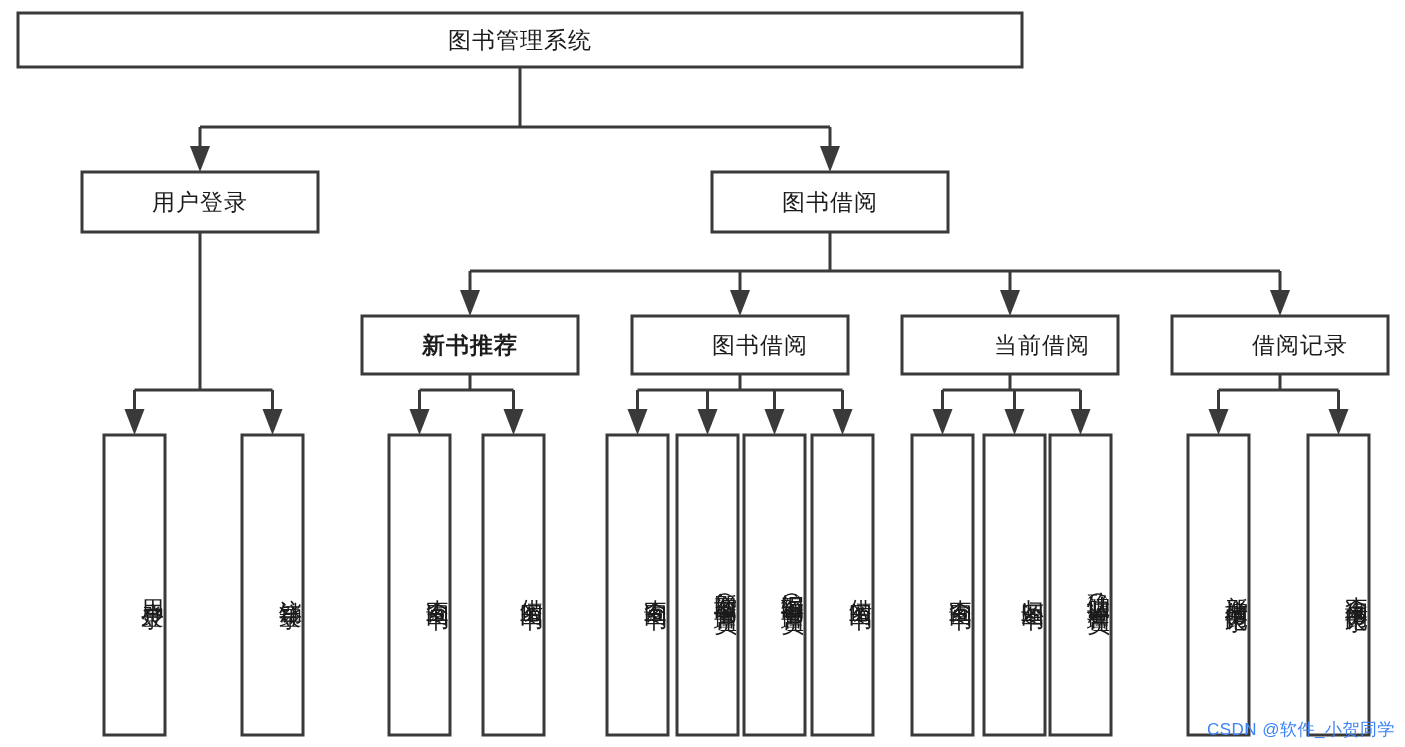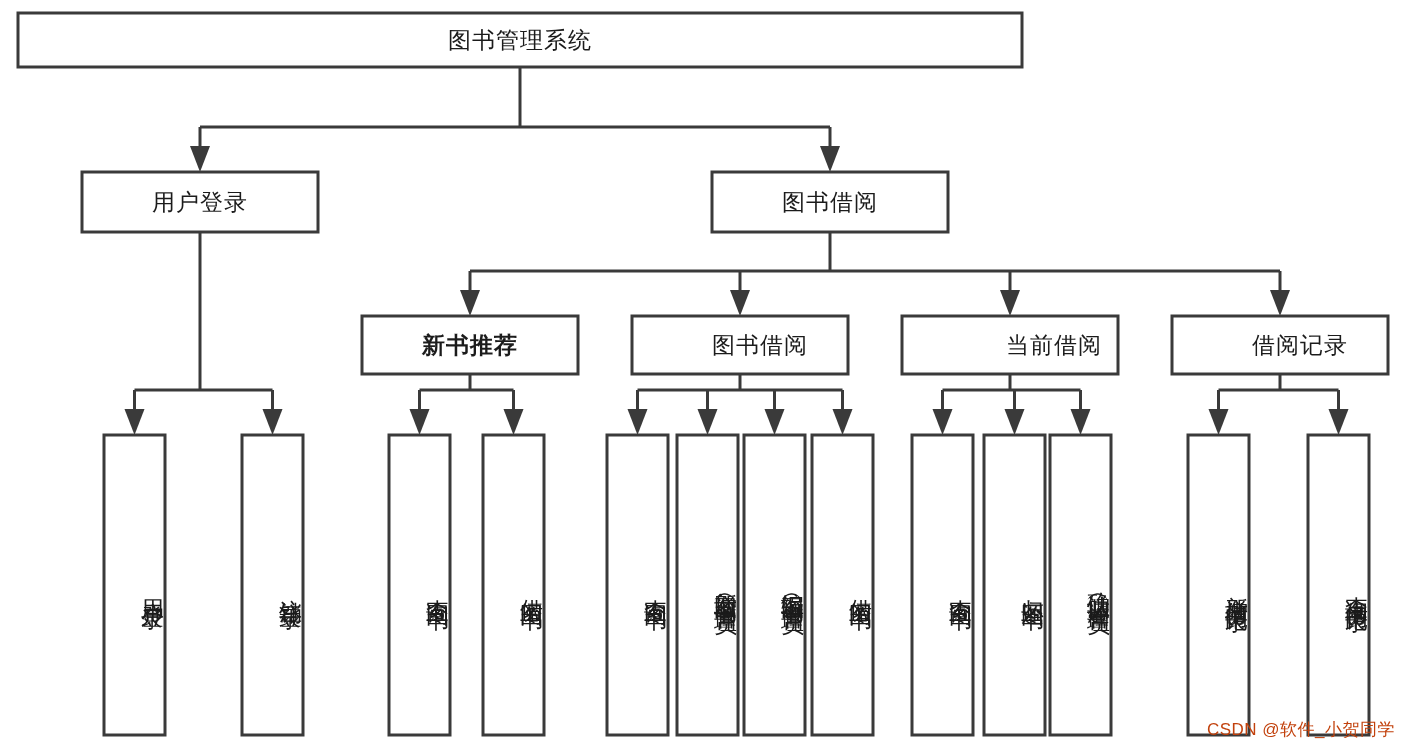--- a/index.html
+++ b/index.html
@@ -66,21 +66,21 @@
     letter-spacing: 1px;
     color: #1b1b1b;
     pointer-events: none;
     white-space: nowrap;
   }
   #watermark {
     position: absolute;
     right: 10px;
     bottom: 6px;
     font-size: 17px;
-    color: #c2410c;
+    color: #3b82f6;
     letter-spacing: 0.5px;
     white-space: nowrap;
     pointer-events: none;
   }
 </style>
 </head>
 <body>
 
 <div id="diagram-root">
   <svg id="flow" viewBox="0 0 1405 747" xmlns="http://www.w3.org/2000/svg">
@@ -174,21 +174,21 @@
         <rect x="1188" y="435" width="61" height="300" class="node-rect"></rect>
         <rect x="1308" y="435" width="61" height="300" class="node-rect"></rect>
       </g>
   </svg>
   <div id="labels-layer">
       <div class="hlabel-wrap" style="left: 18px; top: 13px; width: 1004px; height: 54px;">图书管理系统</div>
       <div class="hlabel-wrap" style="left: 82px; top: 172px; width: 236px; height: 60px;">用户登录</div>
       <div class="hlabel-wrap" style="left: 712px; top: 172px; width: 236px; height: 60px;">图书借阅</div>
       <div class="hlabel-wrap" style="left: 362px; top: 316px; width: 216px; height: 58px; font-weight: bold;">新书推荐</div>
       <div class="hlabel-wrap" style="left: 632px; top: 316px; width: 216px; height: 58px; margin-left: 20px;">图书借阅</div>
-      <div class="hlabel-wrap" style="left: 946px; top: 316px; width: 216px; height: 58px;">当前借阅</div>
+      <div class="hlabel-wrap" style="left: 902px; top: 316px; width: 216px; height: 58px; padding-left: 32px;">当前借阅</div>
       <div class="hlabel-wrap" style="left: 1172px; top: 316px; width: 256px; height: 58px;">借阅记录</div>
       <div class="vlabel-wrap" style="left: 104px; top: 445px; width: 61px; height: 284px; justify-content: center;">用户登录</div>
       <div class="vlabel-wrap" style="left: 242px; top: 445px; width: 61px; height: 284px; justify-content: center;">注销登录</div>
       <div class="vlabel-wrap" style="left: 389px; top: 445px; width: 61px; height: 284px; justify-content: center;">查询图书</div>
       <div class="vlabel-wrap" style="left: 483px; top: 445px; width: 61px; height: 284px; justify-content: center;">借阅图书</div>
       <div class="vlabel-wrap" style="left: 607px; top: 445px; width: 61px; height: 284px; justify-content: center;">查询图书</div>
       <div class="vlabel-wrap" style="left: 677px; top: 445px; width: 61px; height: 284px;">新增图书（管理员）</div>
       <div class="vlabel-wrap" style="left: 744px; top: 445px; width: 61px; height: 284px;">编辑图书（管理员）</div>
       <div class="vlabel-wrap" style="left: 812px; top: 445px; width: 61px; height: 284px; justify-content: center;">借阅图书</div>
       <div class="vlabel-wrap" style="left: 912px; top: 445px; width: 61px; height: 284px; justify-content: center;">查询图书</div>

